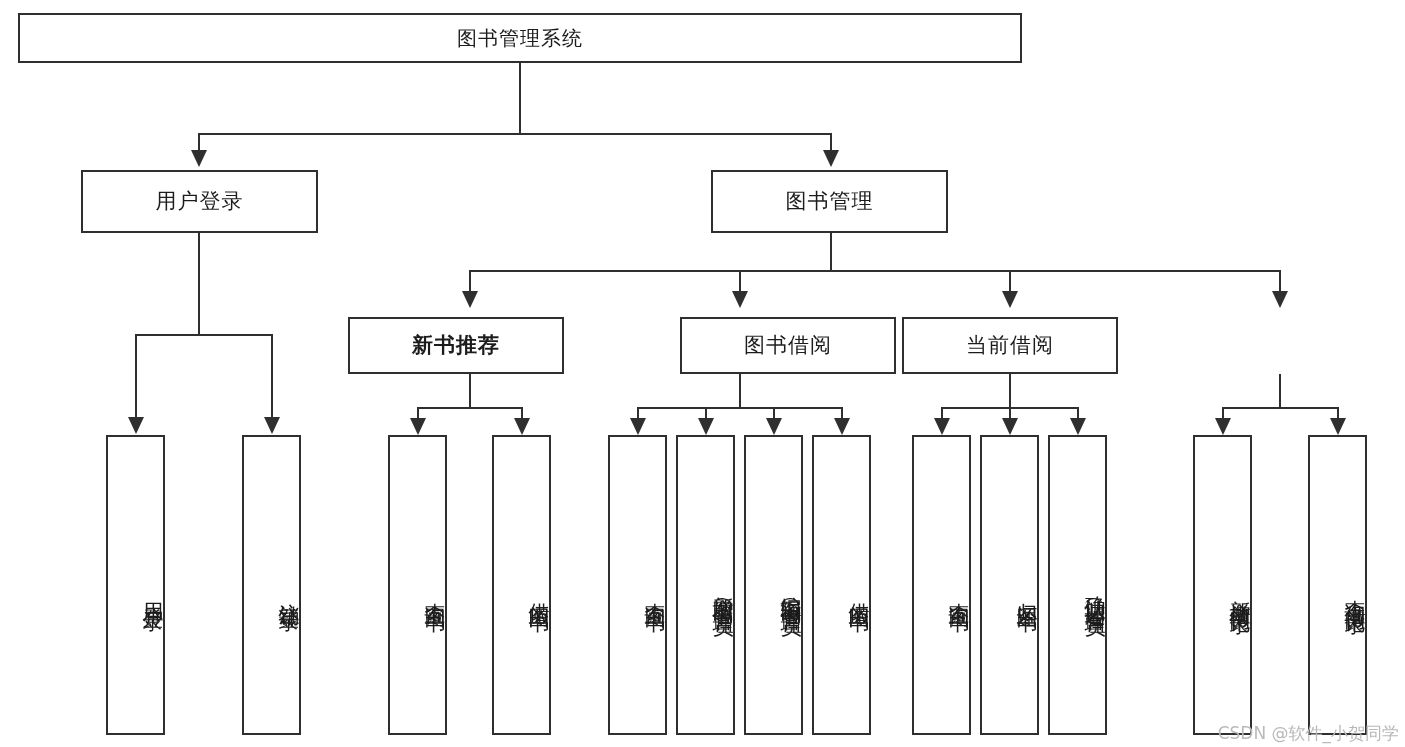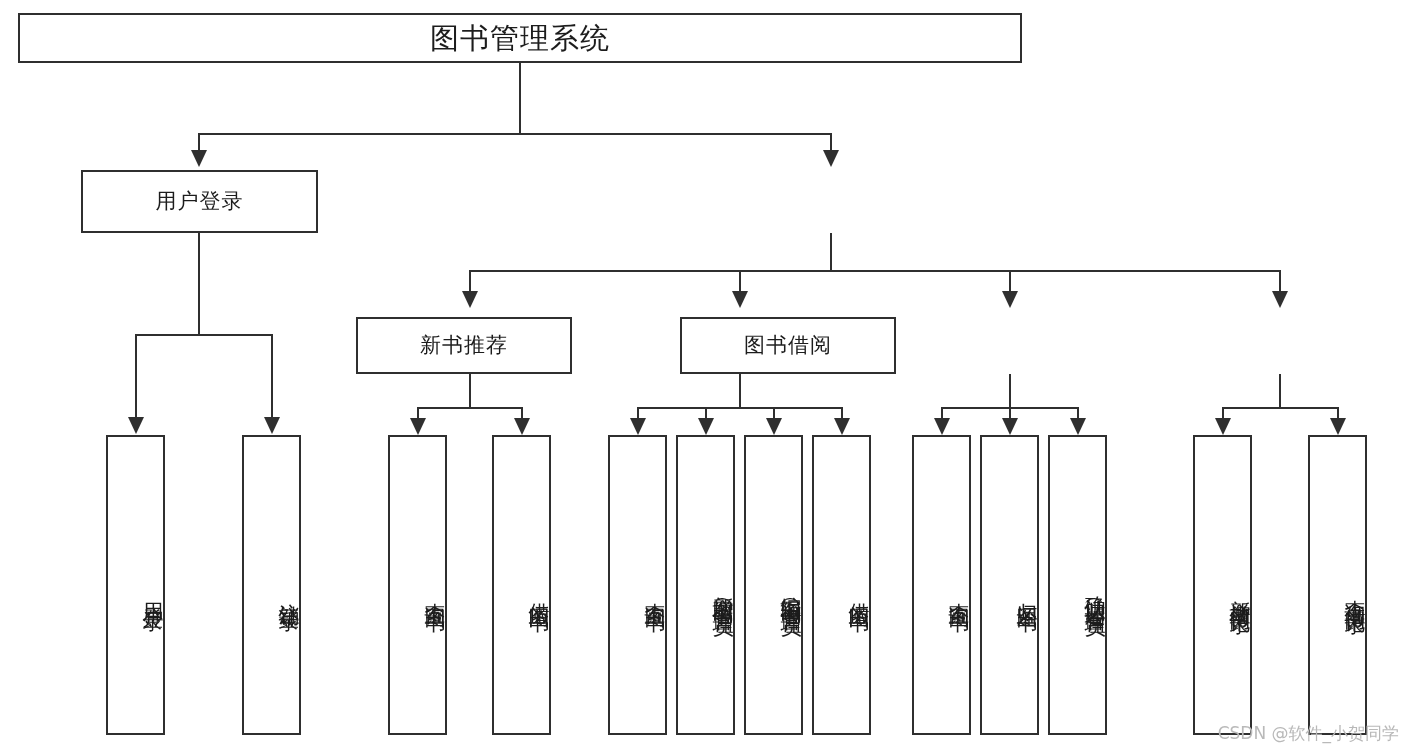--- a/index.html
+++ b/index.html
@@ -24,21 +24,21 @@
     align-items:center;
     justify-content:center;
     text-align:center;
     color:#1c1c1c;
   }
   .node.h{           
     font-size:21px;
     letter-spacing:1px;
     line-height:1.2;
   }
-  .node.root{ font-size:29px; }
+  .node.root{ font-size:20px; }
   .node.v{           
     writing-mode:vertical-rl;
     text-orientation:upright;
     font-size:21px;
     letter-spacing:3px;
     padding-top:14px;
     align-items:flex-start;
     justify-content:center;
     line-height:1.0;
   }
@@ -77,20 +77,23 @@
   <div class="hline" style="left:198px;top:133px;width:634px;"></div>
 
   <div class="vline" style="left:198px;top:133px;height:18px;"></div>
   <div class="arrow" style="left:191px;top:150px;"></div>
   <div class="vline" style="left:830px;top:133px;height:18px;"></div>
   <div class="arrow" style="left:823px;top:150px;"></div>
 
   <div class="node h" style="left:81px;top:170px;width:237px;height:63px;">
     <span>用户登录</span>
   </div>
+  <div class="node h" style="left:711px;top:170px;width:237px;height:63px;">
+    <span>图书管理</span>
+  </div>
 
   <div class="vline" style="left:198px;top:233px;height:102px;"></div>
   <div class="hline" style="left:135px;top:334px;width:137px;"></div>
   <div class="vline" style="left:135px;top:334px;height:84px;"></div>
   <div class="arrow" style="left:128px;top:417px;"></div>
   <div class="vline" style="left:271px;top:334px;height:84px;"></div>
   <div class="arrow" style="left:264px;top:417px;"></div>
 
   <div class="node v" style="left:106px;top:435px;width:59px;height:300px;">
     <span>用户登录</span>
@@ -104,25 +107,28 @@
 
   <div class="vline" style="left:469px;top:270px;height:22px;"></div>
   <div class="arrow" style="left:462px;top:291px;"></div>
   <div class="vline" style="left:739px;top:270px;height:22px;"></div>
   <div class="arrow" style="left:732px;top:291px;"></div>
   <div class="vline" style="left:1009px;top:270px;height:22px;"></div>
   <div class="arrow" style="left:1002px;top:291px;"></div>
   <div class="vline" style="left:1279px;top:270px;height:22px;"></div>
   <div class="arrow" style="left:1272px;top:291px;"></div>
 
-  <div class="node h" style="left:356px;top:317px;width:216px;height:57px;">
+  <div class="node h" style="left:348px;top:317px;width:216px;height:57px;font-weight:bold;">
     <span>新书推荐</span>
   </div>
   <div class="node h" style="left:632px;top:317px;width:216px;height:57px;margin-left:48px;">
     <span>图书借阅</span>
+  </div>
+  <div class="node h" style="left:902px;top:317px;width:216px;height:57px;">
+    <span>当前借阅</span>
   </div>
 
   <div class="vline" style="left:469px;top:374px;height:34px;"></div>
   <div class="hline" style="left:417px;top:407px;width:104px;"></div>
   <div class="vline" style="left:417px;top:407px;height:12px;"></div>
   <div class="arrow" style="left:410px;top:418px;"></div>
   <div class="vline" style="left:521px;top:407px;height:12px;"></div>
   <div class="arrow" style="left:514px;top:418px;"></div>
 
   <div class="node v" style="left:388px;top:435px;width:59px;height:300px;">

